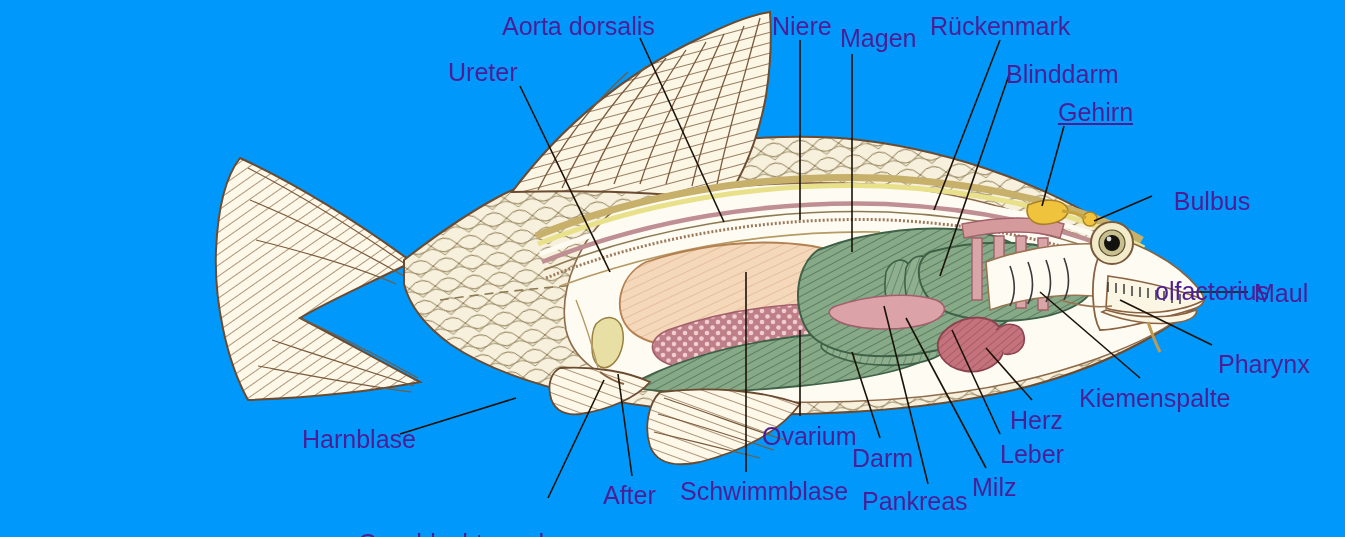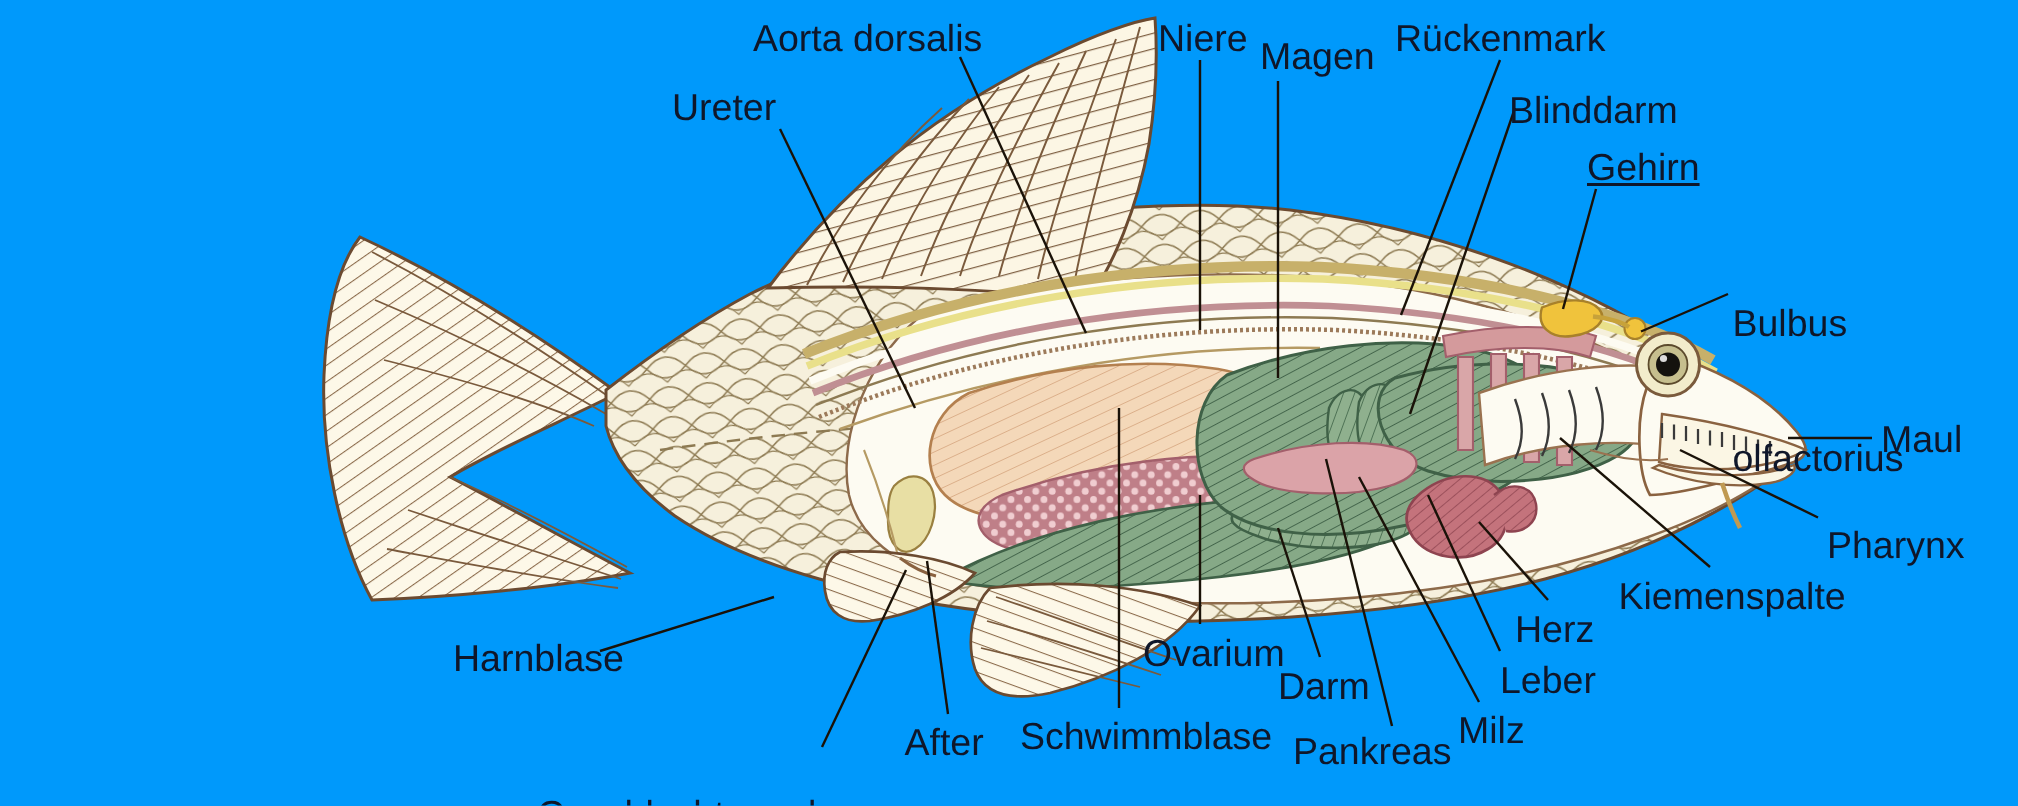--- a/index.html
+++ b/index.html
@@ -5,21 +5,21 @@
   html,body{margin:0;padding:0;}
   body{
     width:1345px;height:537px;overflow:hidden;
     font-family:"Liberation Sans", sans-serif;
     background:#0099fb;
   }
   #stage{position:relative;width:1345px;height:537px;background:#0099fb;overflow:hidden;}
   #art{position:absolute;left:0;top:0;width:1345px;height:537px;}
   .lbl{
     position:absolute;
-    color:#0f172a;
+    color:#4c1d95;
     font-size:25px;
     line-height:29px;
     white-space:pre;
     letter-spacing:0px;
     font-family:"Liberation Sans", sans-serif;
   }
   .lbl.two{line-height:30px;}
   #leaders{position:absolute;left:0;top:0;width:1345px;height:537px;}
 </style>
 </head>
@@ -297,21 +297,21 @@
   <div class="lbl" style="left:930px;top:12px;">Rückenmark</div>
 
   <div class="lbl" style="left:840px;top:24px;">Magen</div>
 
   <div class="lbl" style="left:1006px;top:44px;margin-top:16px;">Blinddarm</div>
 
   <div class="lbl" style="left:448px;top:58px;">Ureter</div>
 
   <div class="lbl" style="left:1058px;top:98px;text-decoration:underline;">Gehirn</div>
 
-  <div class="lbl two" style="left:1155px;top:141px;">
+  <div class="lbl two" style="left:1155px;top:126px;text-align:center;">
     <div>Bulbus</div>
     <div>olfactorius</div>
   </div>
 
   <div class="lbl" style="left:1254px;top:279px;">Maul</div>
 
   <div class="lbl" style="left:1218px;top:350px;">Pharynx</div>
 
   <div class="lbl" style="left:1079px;top:384px;">Kiemenspalte</div>
 

